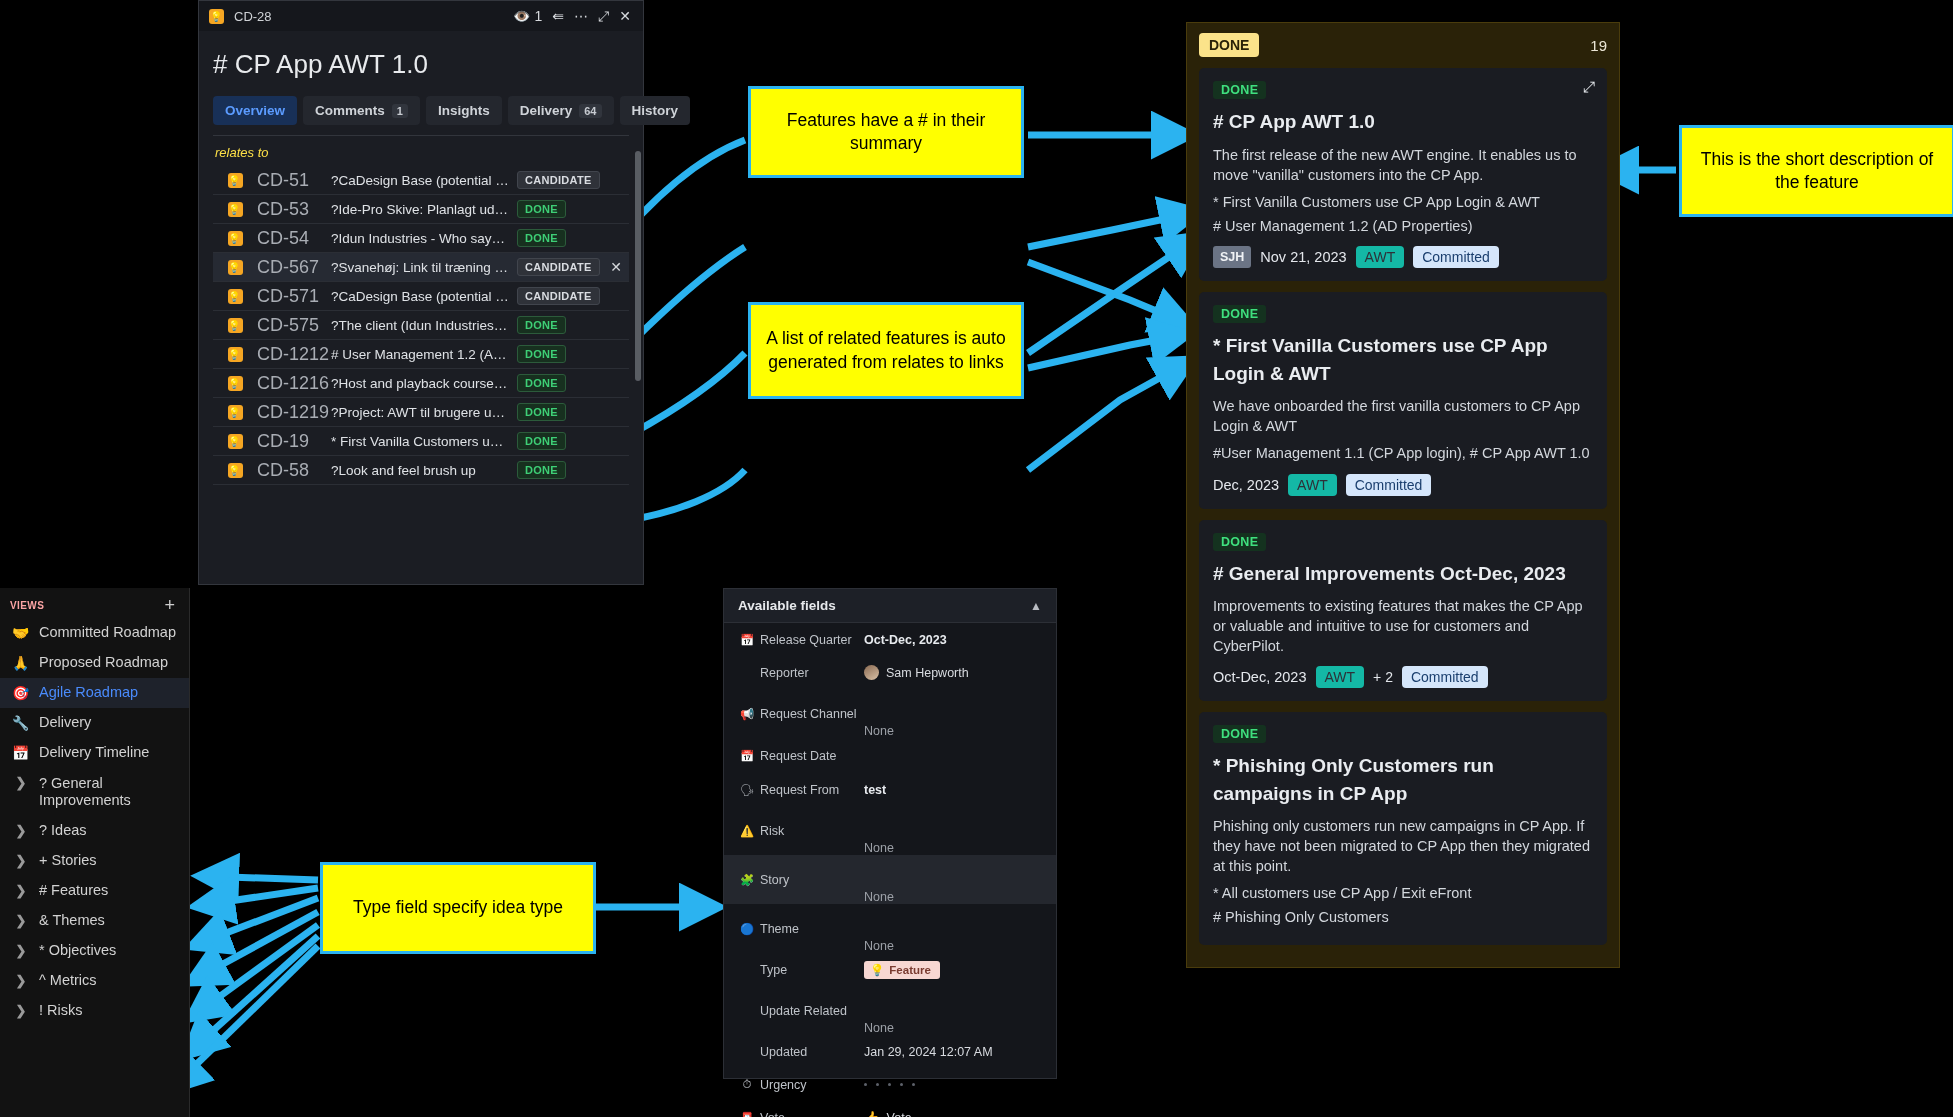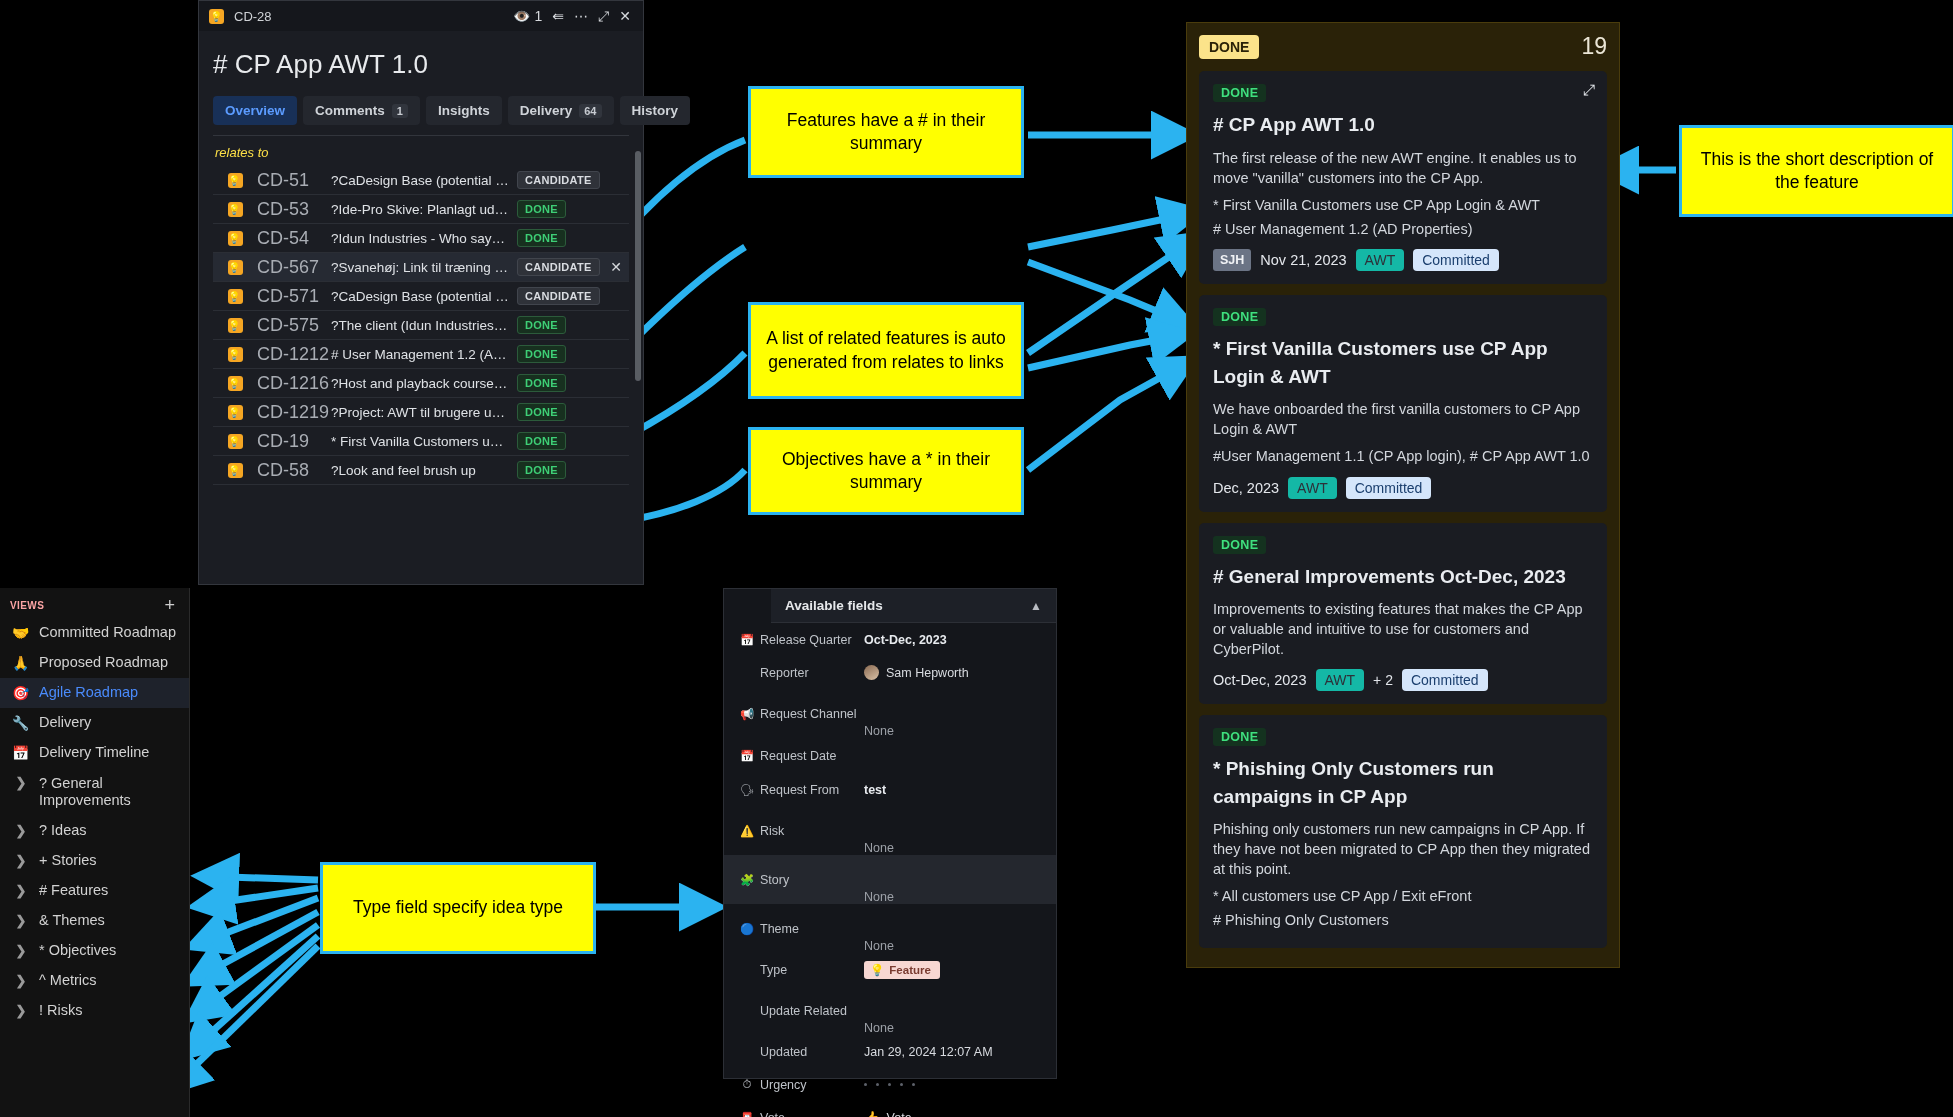--- a/index.html
+++ b/index.html
@@ -83,21 +83,21 @@
     background: #8d9199; border-radius: 3px; opacity: .55;
   }
 
   
   .fields {
     position: absolute; left: 723px; top: 588px; width: 334px; height: 491px;
     background: #14161b; border: 1px solid #2c2f36;
   }
   .fields-head {
     display: flex; align-items: center; justify-content: space-between;
-    padding: 9px 14px; background: #1d2027; border-bottom: 1px solid #2c2f36; margin-left: 47px;
+    padding: 9px 14px; background: #1d2027; border-bottom: 1px solid #2c2f36;
   }
   .fields-head .t { color: #e6e8eb; font-size: 13.5px; font-weight: 700; }
   .fields-head .cv { color: #b9bcc2; font-size: 12px; }
   .f-row { display: flex; align-items: center; min-height: 33px; padding: 0 6px 0 16px; }
   .f-row.hl { background: #24272e; }
   .f-lbl { width: 124px; flex: 0 0 124px; color: #bfc3c9; font-size: 12.5px; display: flex; align-items: center; gap: 6px; }
   .f-lbl .em { font-size: 11.5px; width: 14px; text-align: center; }
   .f-val { color: #d8dbe0; font-size: 12.5px; display: flex; align-items: center; gap: 7px; }
   .f-val.none { color: #9ca0a7; margin-top: 35px; }
   .f-val.bold { font-weight: 700; color: #e7eaee; }
@@ -113,21 +113,21 @@
   .urgency-dots i { width: 3px; height: 3px; background: #5d6views; background: #5d616a; border-radius: 50%; display: block; }
 
   
   .board {
     position: absolute; left: 1186px; top: 22px; width: 434px; height: 946px;
     background: #2a2208; border: 1px solid #4a3c0c;
     padding: 10px 12px 0 12px; overflow: hidden;
   }
   .board-head { display: flex; align-items: center; justify-content: space-between; margin-bottom: 11px; }
   .board-head .status { background: #fbe38a; color: #2a2208; font-size: 14px; font-weight: 700; padding: 4px 10px; border-radius: 4px; }
-  .board-head .count { color: #ebe6d6; font-size: 23px; text-align: center; }
+  .board-head .count { color: #ebe6d6; font-size: 15px; text-align: center; }
   .card {
     background: #1a1c22; border-radius: 5px; padding: 12px 14px 13px 14px; margin-bottom: 11px; position: relative;
   }
   .card .expand { position: absolute; right: 12px; top: 10px; color: #e4e7eb; font-size: 15px; cursor: pointer; }
   .badge-card { display: inline-block; background: #14321f; color: #3fe07e; font-size: 12.5px; font-weight: 700; padding: 2px 8px; border-radius: 3px; margin-bottom: 9px; letter-spacing: .3px; }
   .card-title { color: #e9ecf0; font-size: 19px; font-weight: 700; line-height: 1.45; margin-bottom: 9px; }
   .card-desc { color: #d3d7dd; font-size: 14.5px; line-height: 1.38; margin-bottom: 7px; }
   .card-link { color: #d3d7dd; font-size: 14.5px; line-height: 1.4; margin-bottom: 4px; }
   .card-meta { display: flex; align-items: center; gap: 9px; margin-top: 10px; flex-wrap: wrap; }
   .av-sq { background: #6b7485; color: #f0f2f5; font-size: 12.5px; font-weight: 700; padding: 4px 7px; border-radius: 3px; }
@@ -553,17 +553,16 @@
             <span class="tag-grey">AWT</span>
             <span class="plus2">+ 2</span>
             <span class="tag-blue">Committed</span>
           </div></div>
         <div class="card"><span class="badge-card">DONE</span><div class="card-title">* Phishing Only Customers run campaigns in CP App</div><div class="card-desc">Phishing only customers run new campaigns in CP App. If they have not been migrated to CP App then they migrated at this point.</div><div class="card-link">* All customers use CP App / Exit eFront</div><div class="card-link"># Phishing Only Customers</div></div>
       </div>
   </div>
 
   <div class="note" style="left:748px;  top:86px;  width:276px; height:92px;">Features have a # in their summary</div>
   <div class="note" style="left:748px;  top:302px; width:276px; height:97px;">A list of related features is auto generated from relates to links</div>
-  <div class="note" style="left:748px;  top:427px; width:276px; height:88px;">Objectives have a * in their summary</div>
   <div class="note" style="left:320px;  top:862px; width:276px; height:92px;">Type field specify idea type</div>
   <div class="note" style="left:1679px; top:125px; width:276px; height:92px;">This is the short description of the feature</div>
 
 </div>
 
 </body></html>

